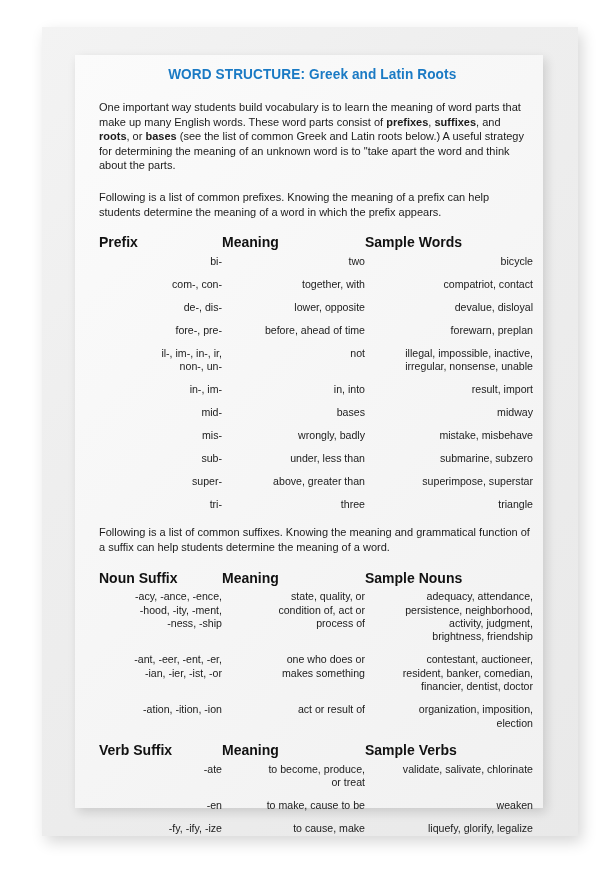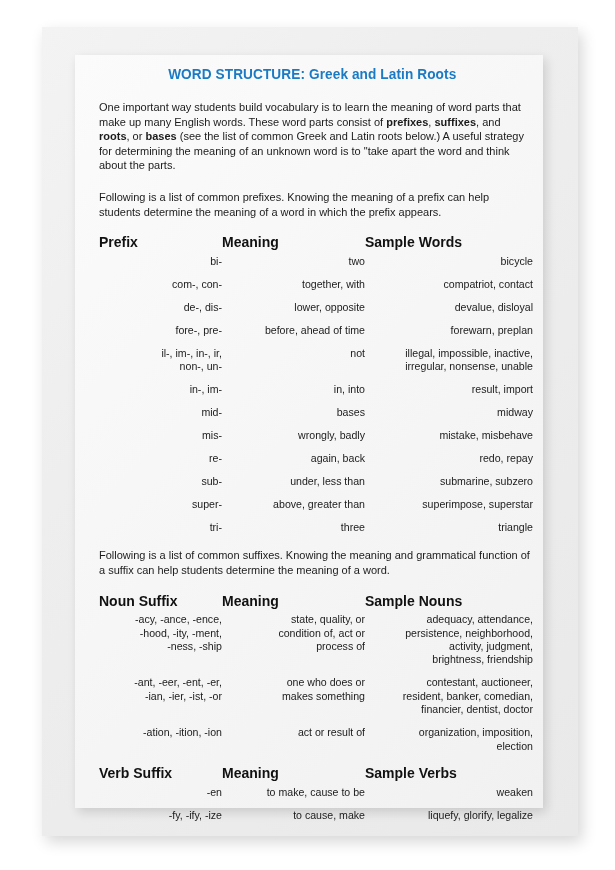--- a/index.html
+++ b/index.html
@@ -165,25 +165,20 @@
             <td>mid-</td>
             <td>bases</td>
             <td>midway</td>
           </tr>
           <tr>
             <td>mis-</td>
             <td>wrongly, badly</td>
             <td>mistake, misbehave</td>
           </tr>
           <tr>
-            <td>re-</td>
-            <td>again, back</td>
-            <td>redo, repay</td>
-          </tr>
-          <tr>
             <td>sub-</td>
             <td>under, less than</td>
             <td>submarine, subzero</td>
           </tr>
           <tr>
             <td>super-</td>
             <td>above, greater than</td>
             <td>superimpose, superstar</td>
           </tr>
           <tr>
@@ -236,20 +231,25 @@
         </colgroup>
       <thead>
           <tr>
             <th>Verb Suffix</th>
             <th>Meaning</th>
             <th>Sample Verbs</th>
           </tr>
         </thead>
       <tbody>
           <tr>
+            <td>-ate</td>
+            <td>to become, produce,<br>or treat</td>
+            <td>validate, salivate, chlorinate</td>
+          </tr>
+          <tr>
             <td>-en</td>
             <td>to make, cause to be</td>
             <td>weaken</td>
           </tr>
           <tr>
             <td>-fy, -ify, -ize</td>
             <td>to cause, make</td>
             <td>liquefy, glorify, legalize</td>
           </tr>
         </tbody>

